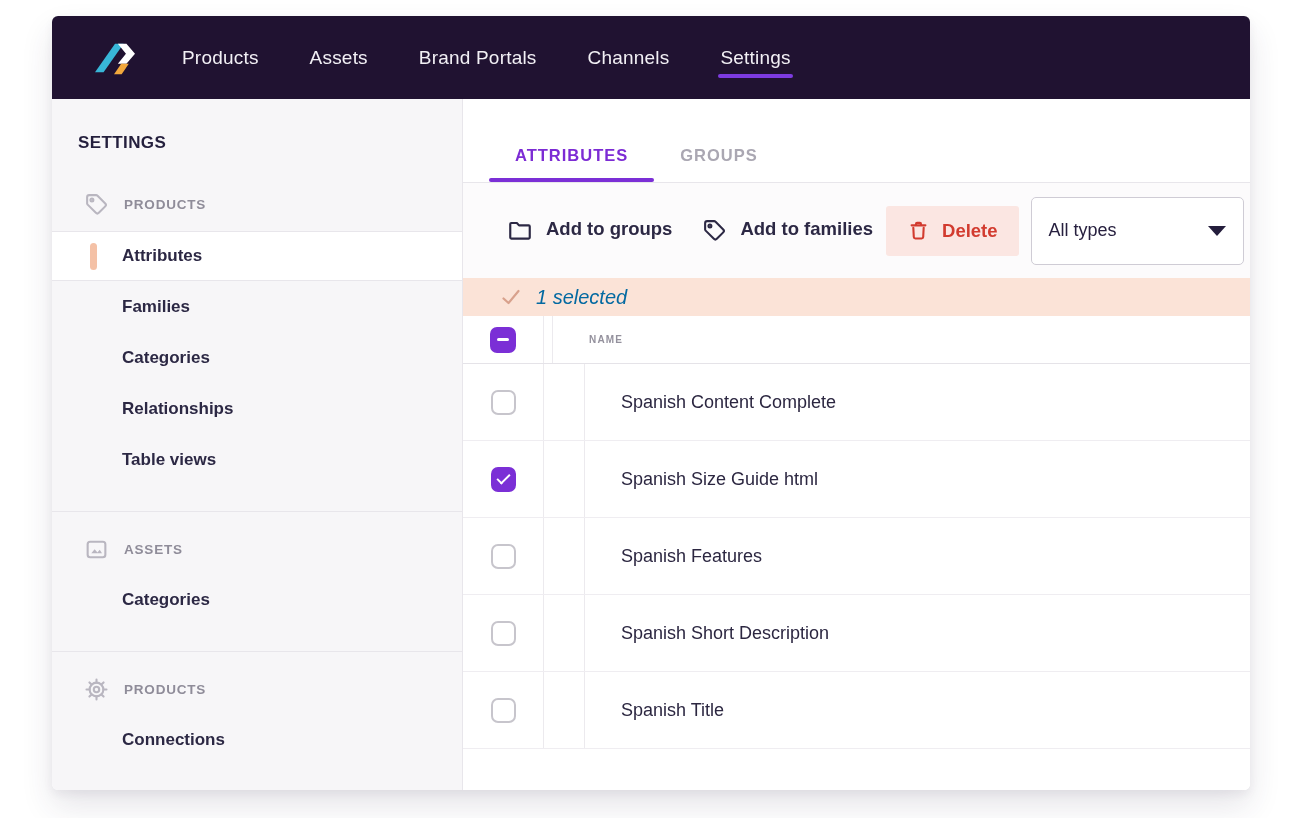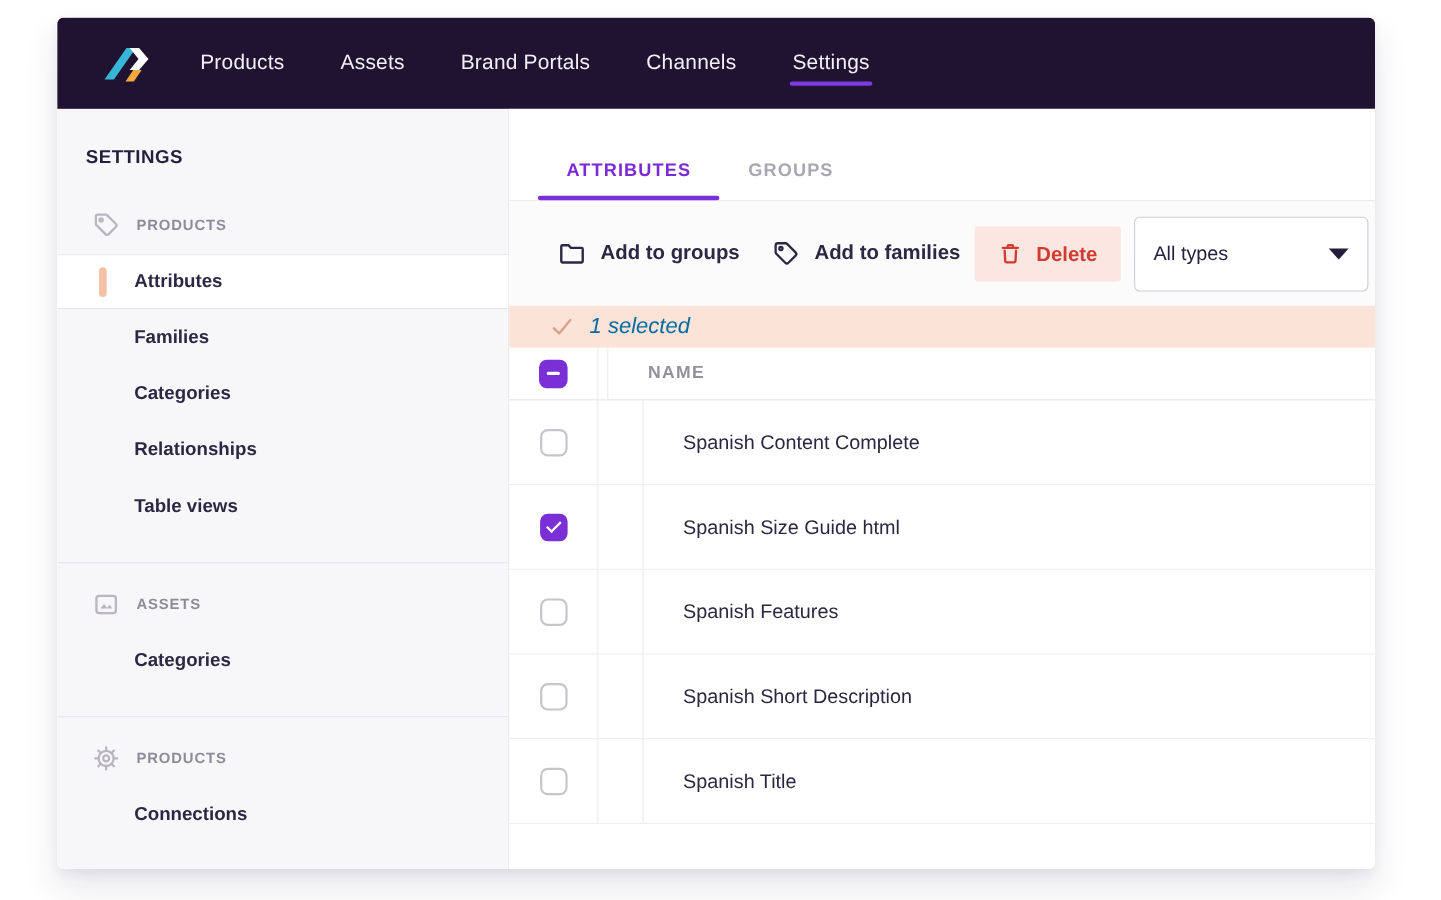--- a/index.html
+++ b/index.html
@@ -120,21 +120,21 @@
   .tbody-row { height:77px; flex:0 0 77px; border-bottom:1px solid #efedf1; cursor:pointer;gap:16px; }
   .cb-cell {
     width:81px; flex:0 0 81px; display:flex; align-items:center; justify-content:center;
     border-right:1px solid #eceaee;
   }
   .gutter { width:8px; flex:0 0 8px; }
   .name-cell {
     flex:1; border-left:1px solid #eceaee; display:flex; align-items:center; padding-left:36px;
     font-size:18px; color:#2c2741;
   }
-  .name-cell.th { font-size:16px; font-weight:700; letter-spacing:1.2px; color:#94919d; }
+  .name-cell.th { font-size:10px; font-weight:700; letter-spacing:1.2px; color:#94919d; }
   .tfoot { flex:1; background:#fff; }
 
   .checkbox {
     width:25px; height:25px; border-radius:7px; border:2px solid #c7c5cc; background:#fff;
     display:flex; align-items:center; justify-content:center; cursor:pointer;
   }
   .checkbox.lg { width:26px; height:26px; }
   .checkbox.checked, .checkbox.indeterminate { background:#7b2fd6; border-color:#7b2fd6; }
   .checkbox.checked::after {
     content:""; width:11px; height:5px; margin-bottom:3px;

